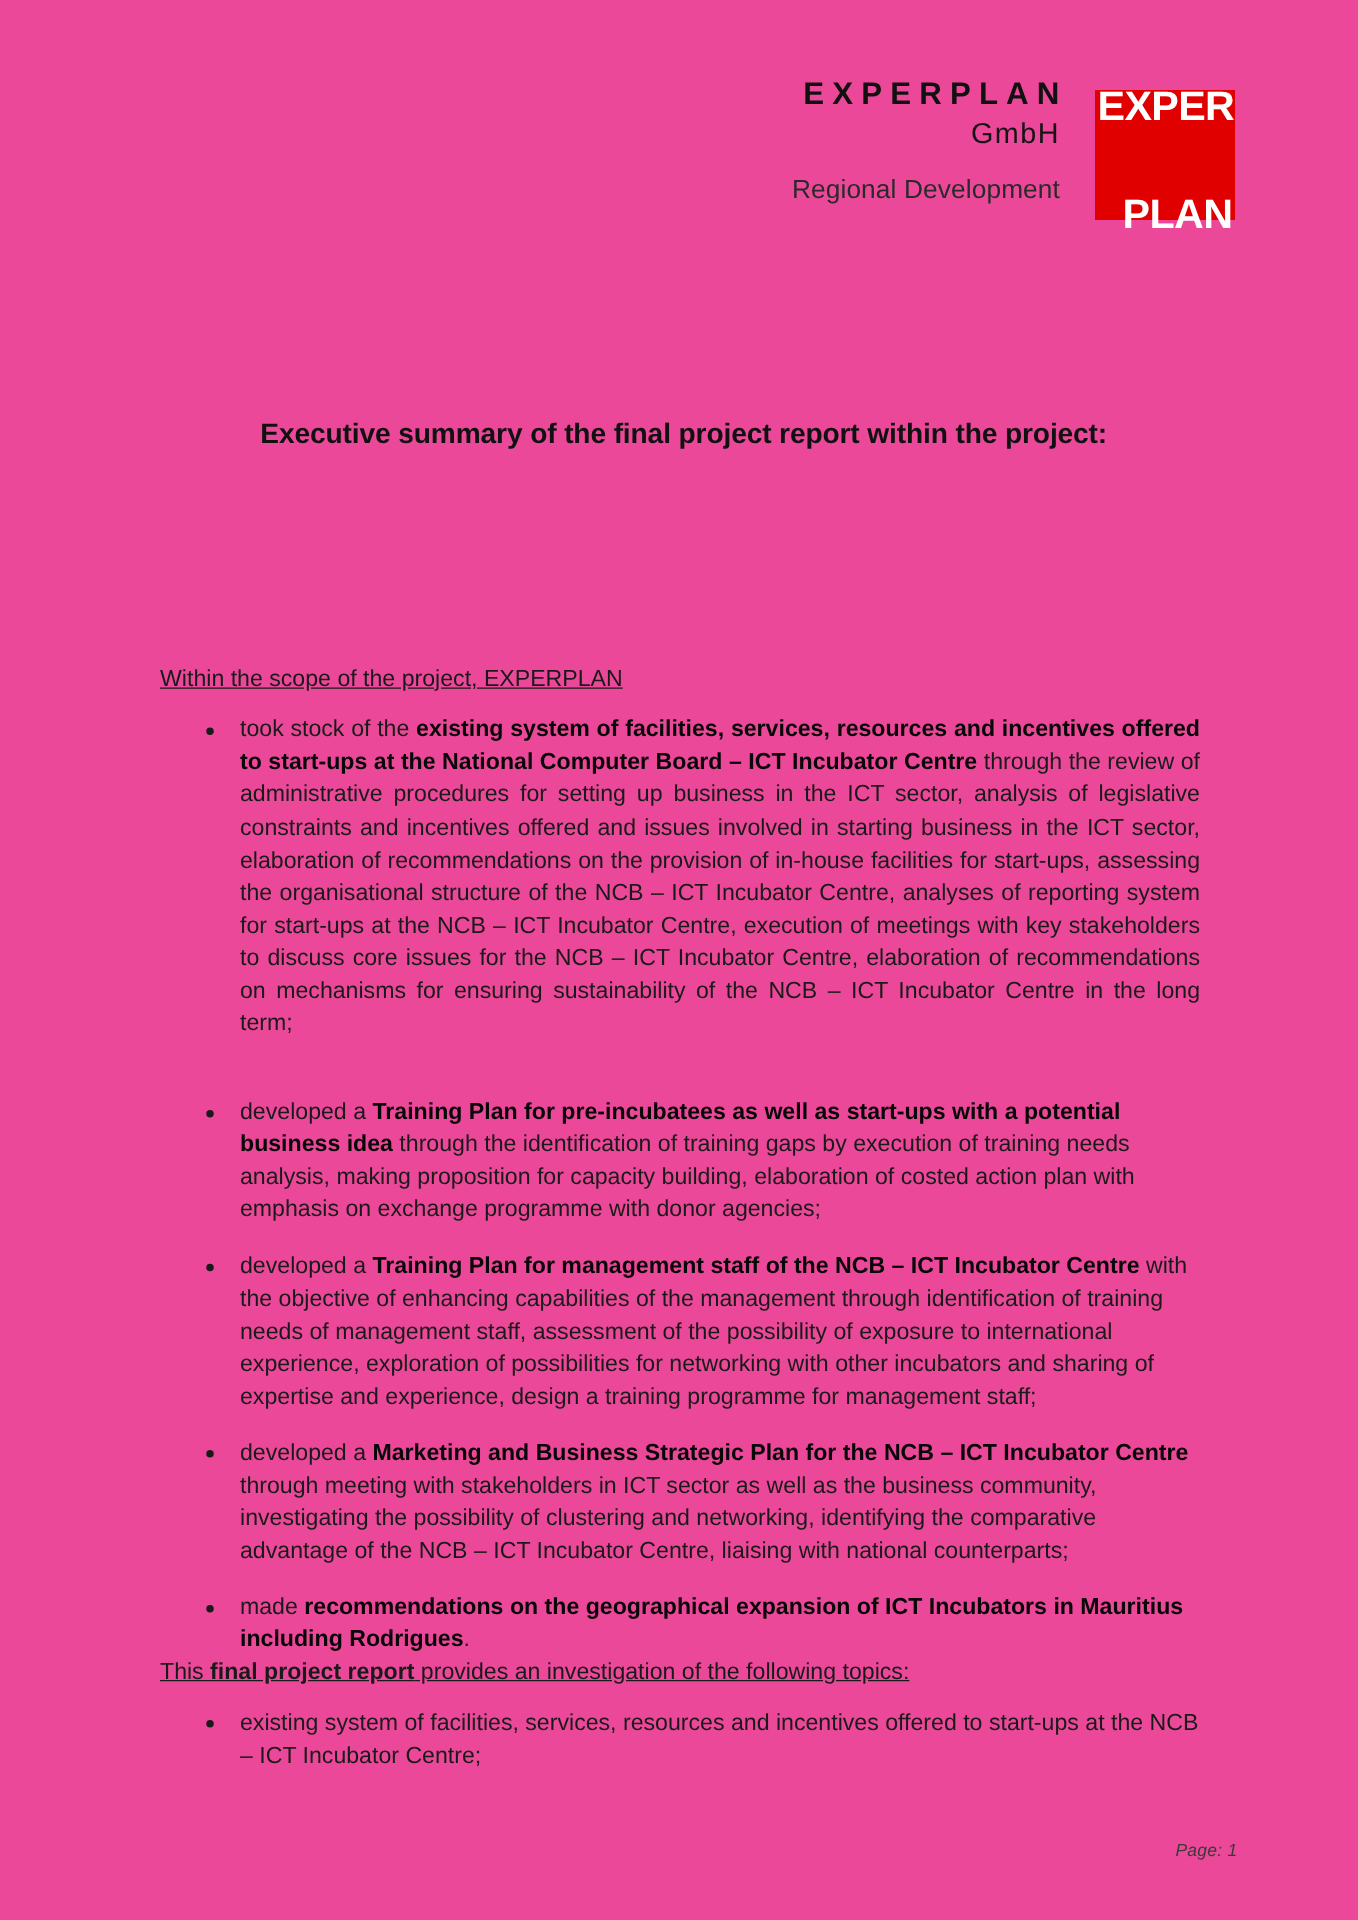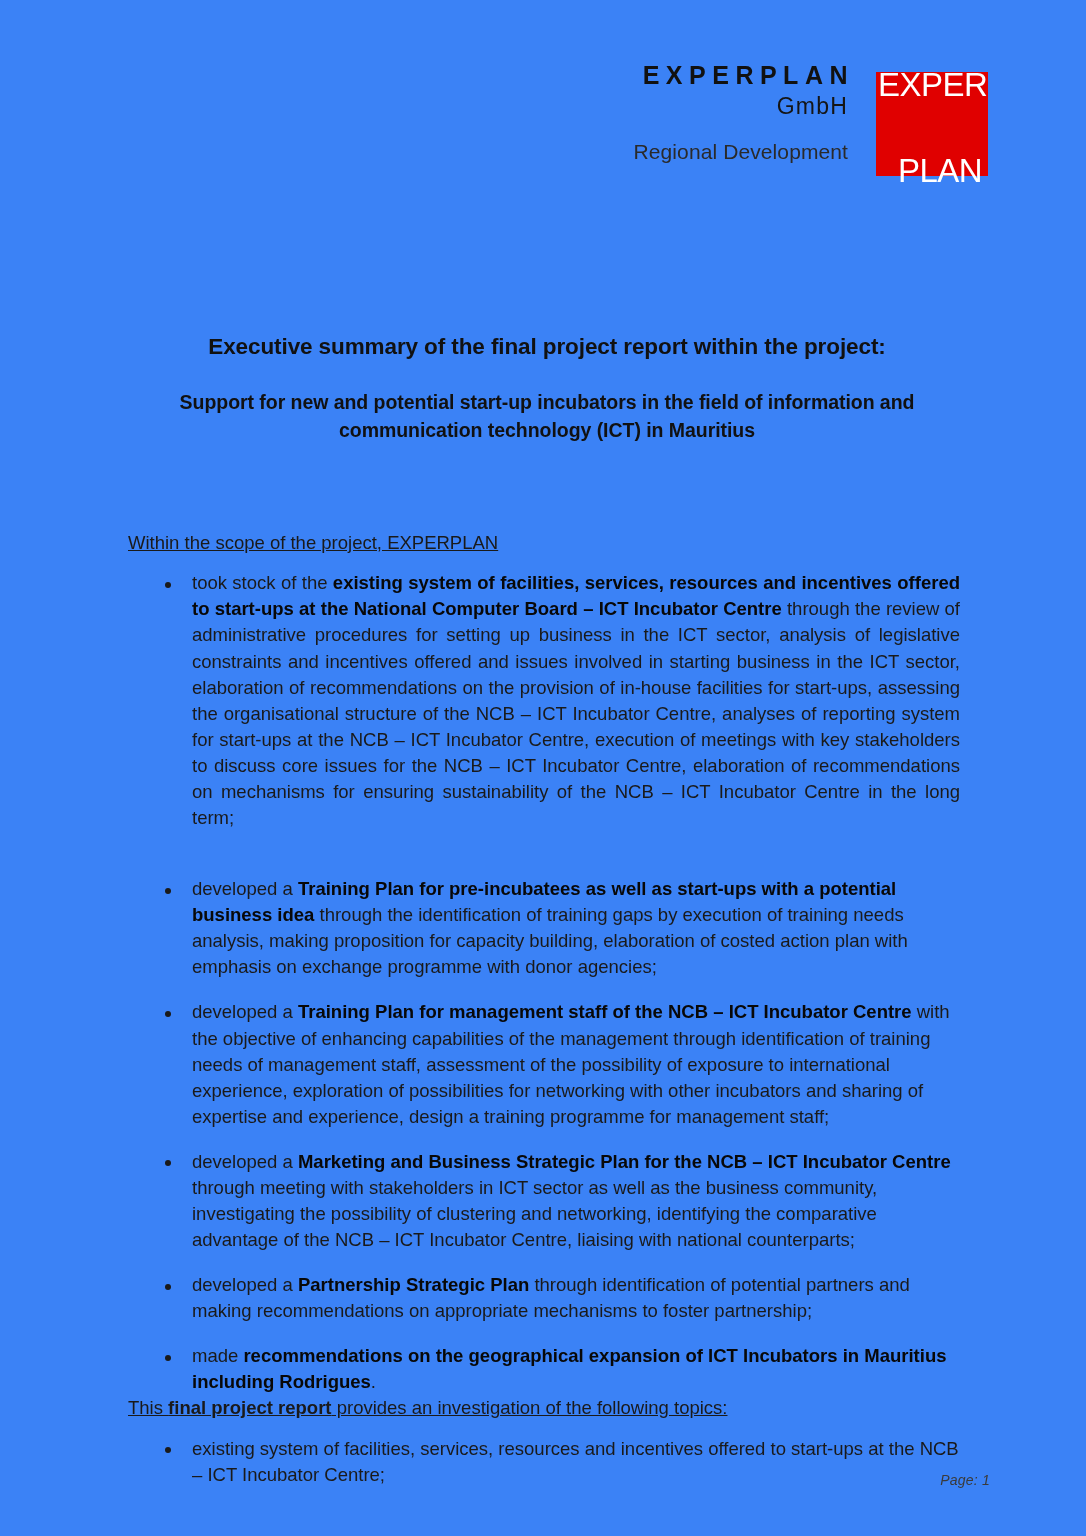--- a/index.html
+++ b/index.html
@@ -8,21 +8,21 @@
     background: #ffffff;
   }
   body {
     font-family: "Liberation Sans", sans-serif;
     color: #1a1a1a;
   }
   .page {
     position: relative;
     width: 1086px;
     height: 1536px;
-    background: #3b82f6;
+    background: #ec4899;
     overflow: hidden;
     box-sizing: border-box;
   }
 
   
   .letterhead {
     position: absolute;
     top: 58px;
     right: 88px;
     display: flex;
@@ -69,21 +69,21 @@
   .logo-square {
     position: absolute;
     left: 6px;
     top: 14px;
     width: 112px;
     height: 104px;
     background: #e00000;
   }
   .logo-word {
     position: absolute;
-    font-weight: normal;
+    font-weight: bold;
     color: #ffffff;
     font-size: 33px;
     letter-spacing: -0.5px;
     line-height: 1;
     white-space: nowrap;
   }
   .logo-word-top {
     left: 8px;
     top: 10px;
   }
@@ -198,34 +198,32 @@
     </div>
     <div class="logo-mark">
       <div class="logo-square"></div>
       <div class="logo-word logo-word-top">EXPER</div>
       <div class="logo-word logo-word-bottom">PLAN</div>
     </div>
   </div>
 
   <div class="title-block">
     <div class="title-main">Executive summary of the final project report within the project:</div>
-    <div class="title-sub">Support for new and potential start-up incubators in the field of information and communication technology (ICT) in Mauritius</div>
   </div>
 
   <div class="body-block">
     <p class="lead">Within the scope of the project, EXPERPLAN</p>
     <ul class="bullets">
         <li class="justified">
           <span class="dot"></span>
           <span class="txt"><span>took stock of the </span><b>existing system of facilities, services, resources and incentives offered to start-ups at the National Computer Board – ICT Incubator Centre</b><span> through the review of administrative procedures for setting up business in the ICT sector, analysis of legislative constraints and incentives offered and issues involved in starting business in the ICT sector, elaboration of recommendations on the provision of in-house facilities for start-ups, assessing the organisational structure of the NCB – ICT Incubator Centre, analyses of reporting system for start-ups at the NCB – ICT Incubator Centre, execution of meetings with key stakeholders to discuss core issues for the NCB – ICT Incubator Centre, elaboration of recommendations on mechanisms for ensuring sustainability of the NCB – ICT Incubator Centre in the long term;</span></span>
         </li>
         <li><span class="dot"></span><span class="txt"><span>developed a </span><b>Training Plan for pre-incubatees as well as start-ups with a potential business idea</b><span> through the identification of training gaps by execution of training needs analysis, making proposition for capacity building, elaboration of costed action plan with emphasis on exchange programme with donor agencies;</span></span></li>
         <li><span class="dot"></span><span class="txt"><span>developed a </span><b>Training Plan for management staff of the NCB – ICT Incubator Centre</b><span> with the objective of enhancing capabilities of the management through identification of training needs of management staff, assessment of the possibility of exposure to international experience, exploration of possibilities for networking with other incubators and sharing of expertise and experience, design a training programme for management staff;</span></span></li>
         <li><span class="dot"></span><span class="txt"><span>developed a </span><b>Marketing and Business Strategic Plan for the NCB – ICT Incubator Centre</b><span> through meeting with stakeholders in ICT sector as well as the business community, investigating the possibility of clustering and networking, identifying the comparative advantage of the NCB – ICT Incubator Centre, liaising with national counterparts;</span></span></li>
-        <li><span class="dot"></span><span class="txt"><span>developed a </span><b>Partnership Strategic Plan</b><span> through identification of potential partners and making recommendations on appropriate mechanisms to foster partnership;</span></span></li>
         <li><span class="dot"></span><span class="txt"><span>made </span><b>recommendations on the geographical expansion of ICT Incubators in Mauritius including Rodrigues</b><span>.</span></span></li>
       </ul>
     <p class="lead second"><span>This </span><b>final project report</b><span> provides an investigation of the following topics:</span></p>
     <ul class="bullets">
         <li><span class="dot"></span><span class="txt"><span>existing system of facilities, services, resources and incentives offered to start-ups at the NCB – ICT Incubator Centre;</span></span></li>
       </ul>
   </div>
 
   <div class="footer">Page: 1</div>
 

